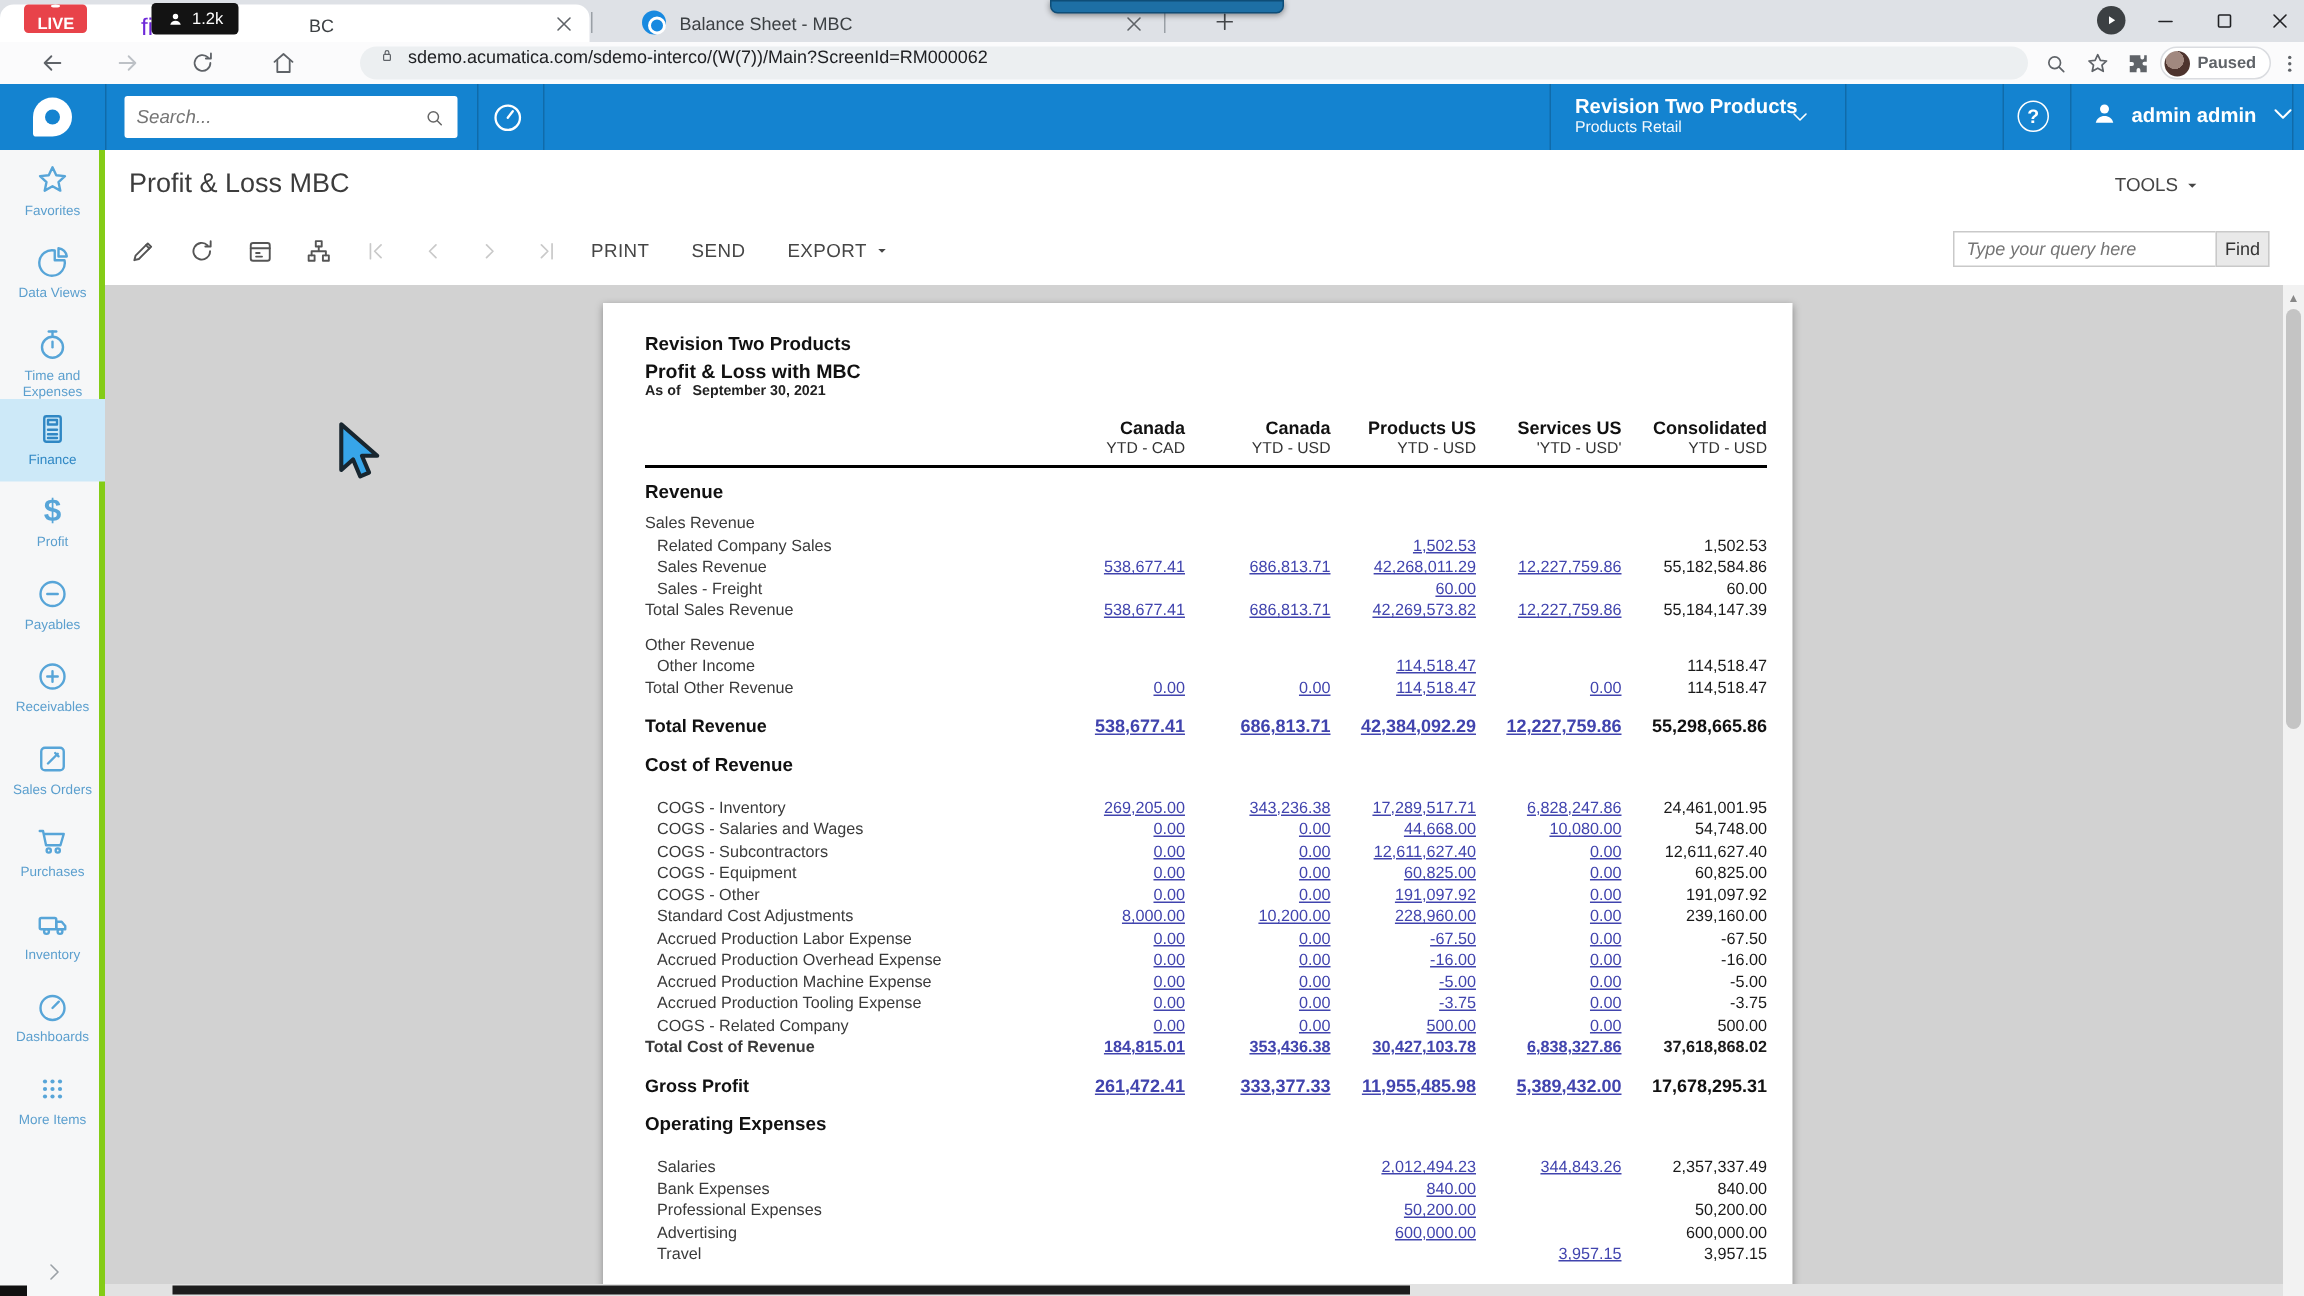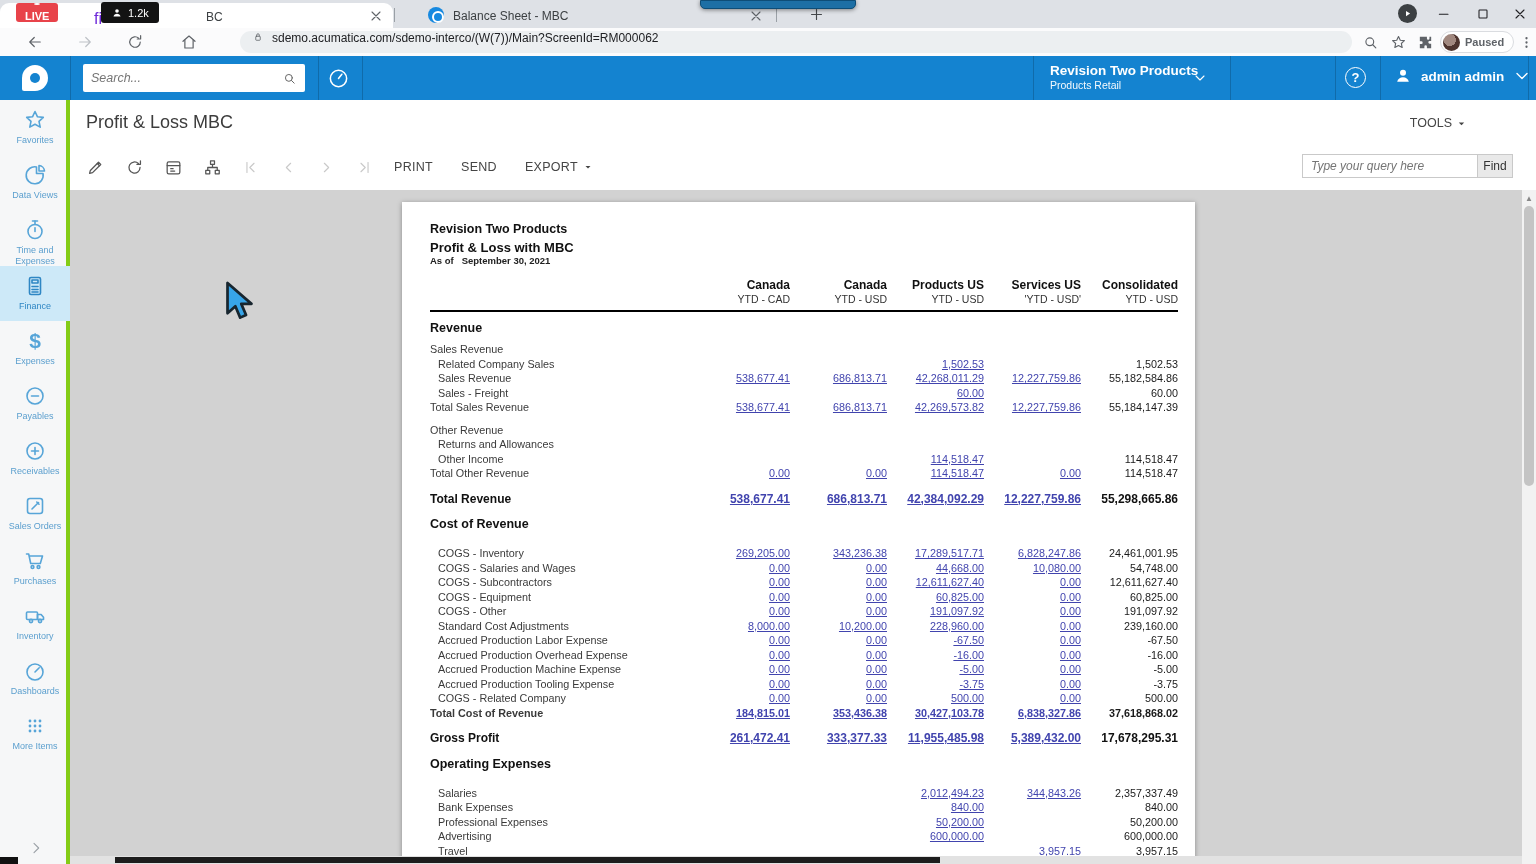--- a/index.html
+++ b/index.html
@@ -351,21 +351,21 @@
           <rect x="9" y="6" width="6" height="3"></rect>
           <path d="M9 12.5h6M9 15.5h6M9 18h6"></path>
         </svg>
       </span>
       <span class="sb-lb">Finance</span>
     </div>
     <div class="sb-item">
       <span class="sb-ic ic">
         <span class="ictxt">$</span>
       </span>
-      <span class="sb-lb">Expenses</span>
+      <span class="sb-lb">Profit</span>
     </div>
     <div class="sb-item">
       <span class="sb-ic ic">
         <svg viewBox="0 0 24 24" fill="none" stroke="currentColor" stroke-width="1.6" stroke-linecap="round" stroke-linejoin="round">
           <circle cx="12" cy="12" r="8"></circle>
           <path d="M8.5 12h7"></path>
         </svg>
       </span>
       <span class="sb-lb">Payables</span>
     </div>
@@ -579,28 +579,20 @@
           <span class="cell lnk">686,813.71</span>
           <span class="cell lnk">42,269,573.82</span>
           <span class="cell lnk">12,227,759.86</span>
           <span class="cell">55,184,147.39</span>
         </div>
         <div class="r-gap"></div>
         <div class="r-row r-group">
           <span class="r-label">Other Revenue</span>
         </div>
         <div class="r-row r-item">
-          <span class="r-label">Returns and Allowances</span>
-          <span class="cell"></span>
-          <span class="cell"></span>
-          <span class="cell"></span>
-          <span class="cell"></span>
-          <span class="cell"></span>
-        </div>
-        <div class="r-row r-item">
           <span class="r-label">Other Income</span>
           <span class="cell"></span>
           <span class="cell"></span>
           <span class="cell lnk">114,518.47</span>
           <span class="cell"></span>
           <span class="cell">114,518.47</span>
         </div>
         <div class="r-row r-total">
           <span class="r-label">Total Other Revenue</span>
           <span class="cell lnk">0.00</span>

